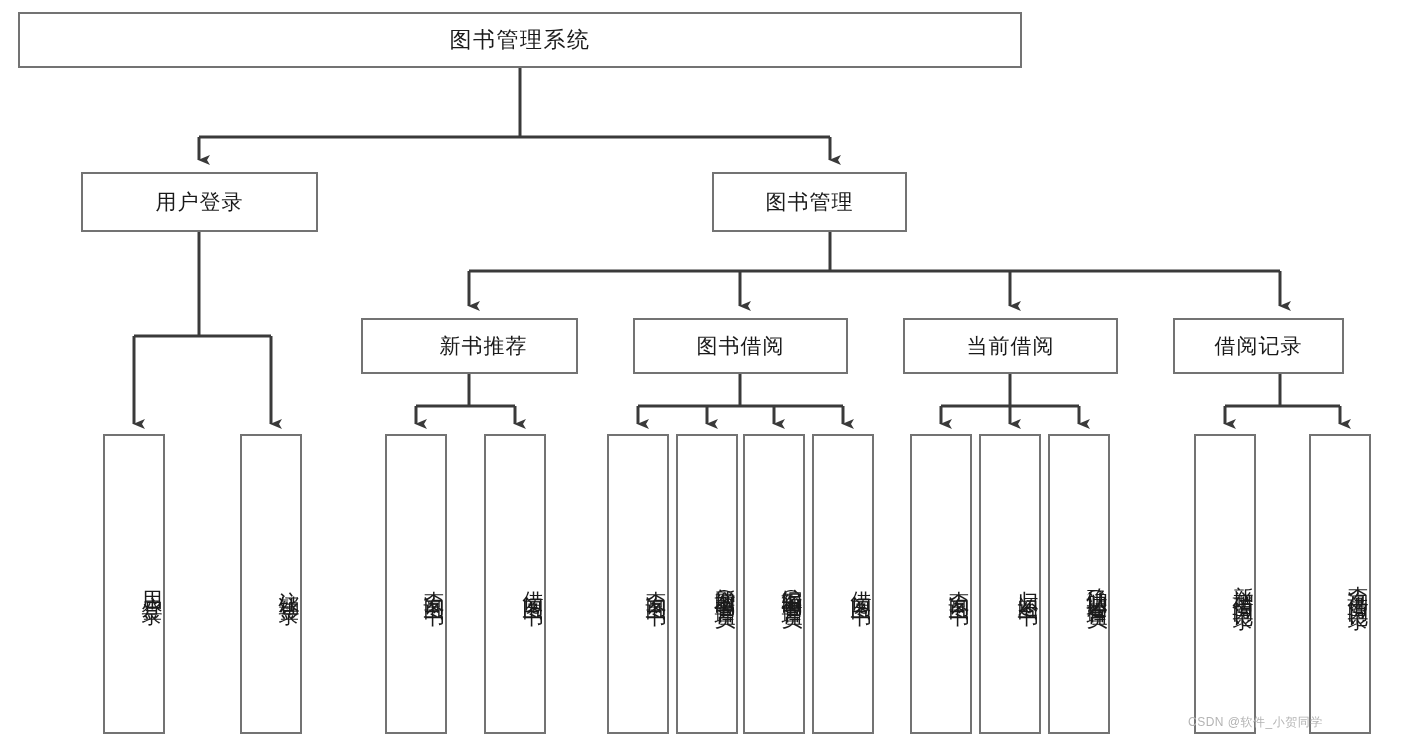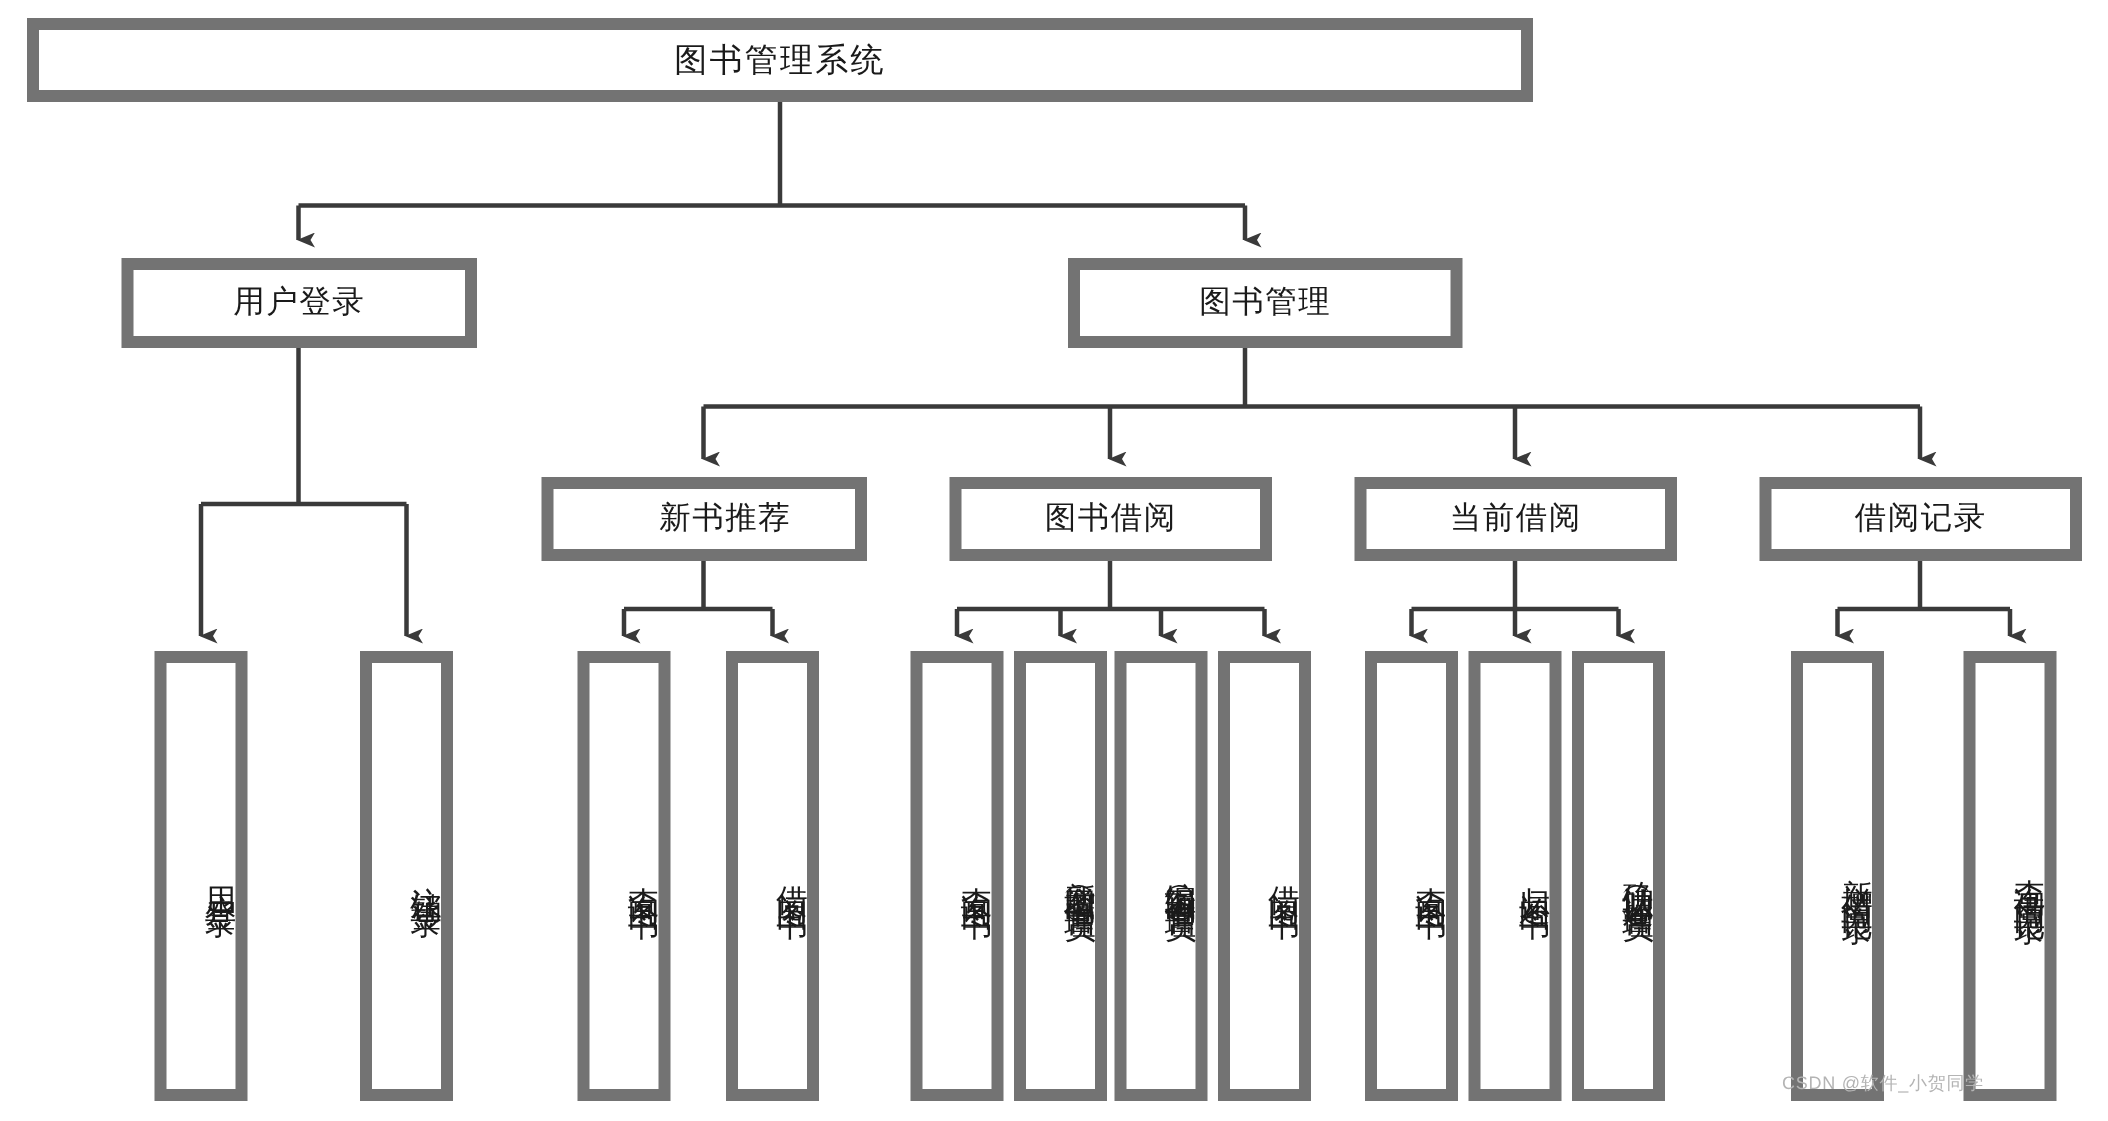--- a/index.html
+++ b/index.html
@@ -19,21 +19,21 @@
     position: absolute;
     left: 0;
     top: 0;
     width: 1405px;
     height: 747px;
     pointer-events: none;
   }
   .node {
     position: absolute;
     box-sizing: border-box;
-    border: 8px solid #737373;
+    border: 2px solid #737373;
     background: #ffffff;
     display: flex;
     align-items: center;
     justify-content: center;
     color: #1a1a1a;
     z-index: 2;
   }
   .node-h {
     font-size: 21px;
     letter-spacing: 1px;
@@ -124,34 +124,34 @@
     </g>
   </svg>
 
   <div class="node node-h node-root" style="left:18px; top:12px; width:1004px; height:56px;">
     <span>图书管理系统</span>
   </div>
 
   <div class="node node-h" style="left:81px; top:172px; width:237px; height:60px;">
     <span>用户登录</span>
   </div>
-  <div class="node node-h" style="left:712px; top:172px; width:263px; height:60px;">
+  <div class="node node-h" style="left:712px; top:172px; width:195px; height:60px;">
     <span>图书管理</span>
   </div>
 
   <div class="node node-h" style="left:361px; top:318px; width:217px; height:56px;padding-left:28px;">
     <span>新书推荐</span>
   </div>
   <div class="node node-h" style="left:633px; top:318px; width:215px; height:56px;">
     <span>图书借阅</span>
   </div>
   <div class="node node-h" style="left:903px; top:318px; width:215px; height:56px;">
     <span>当前借阅</span>
   </div>
-  <div class="node node-h" style="left:1173px; top:318px; width:215px; height:56px;">
+  <div class="node node-h" style="left:1173px; top:318px; width:171px; height:56px;">
     <span>借阅记录</span>
   </div>
 
   <div class="node node-v" style="left:103px; top:434px; width:62px; height:300px;">
     <span>用户登录</span>
   </div>
   <div class="node node-v" style="left:240px; top:434px; width:62px; height:300px;">
     <span>注销登录</span>
   </div>
 

